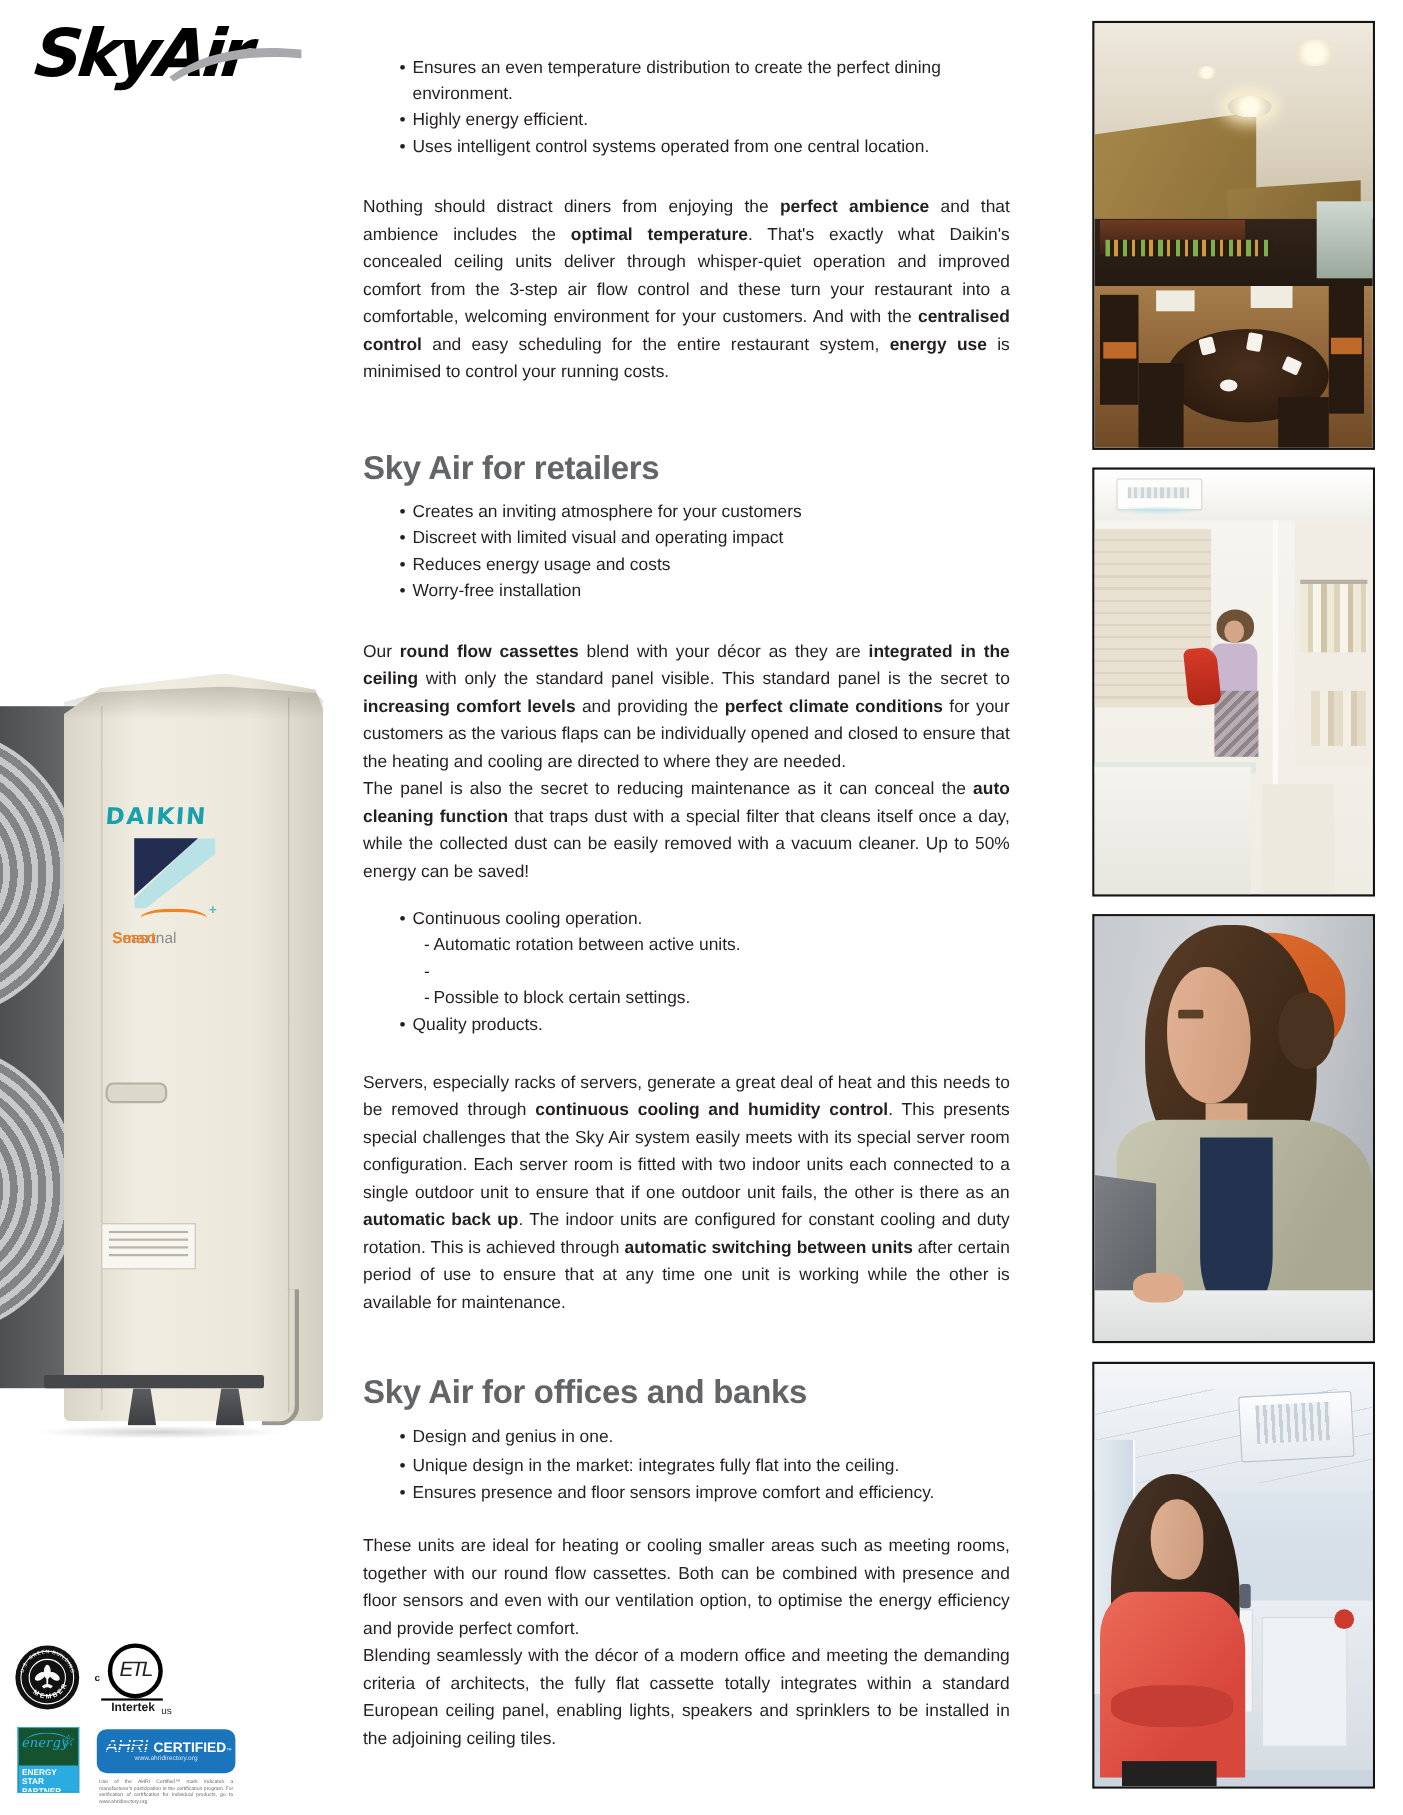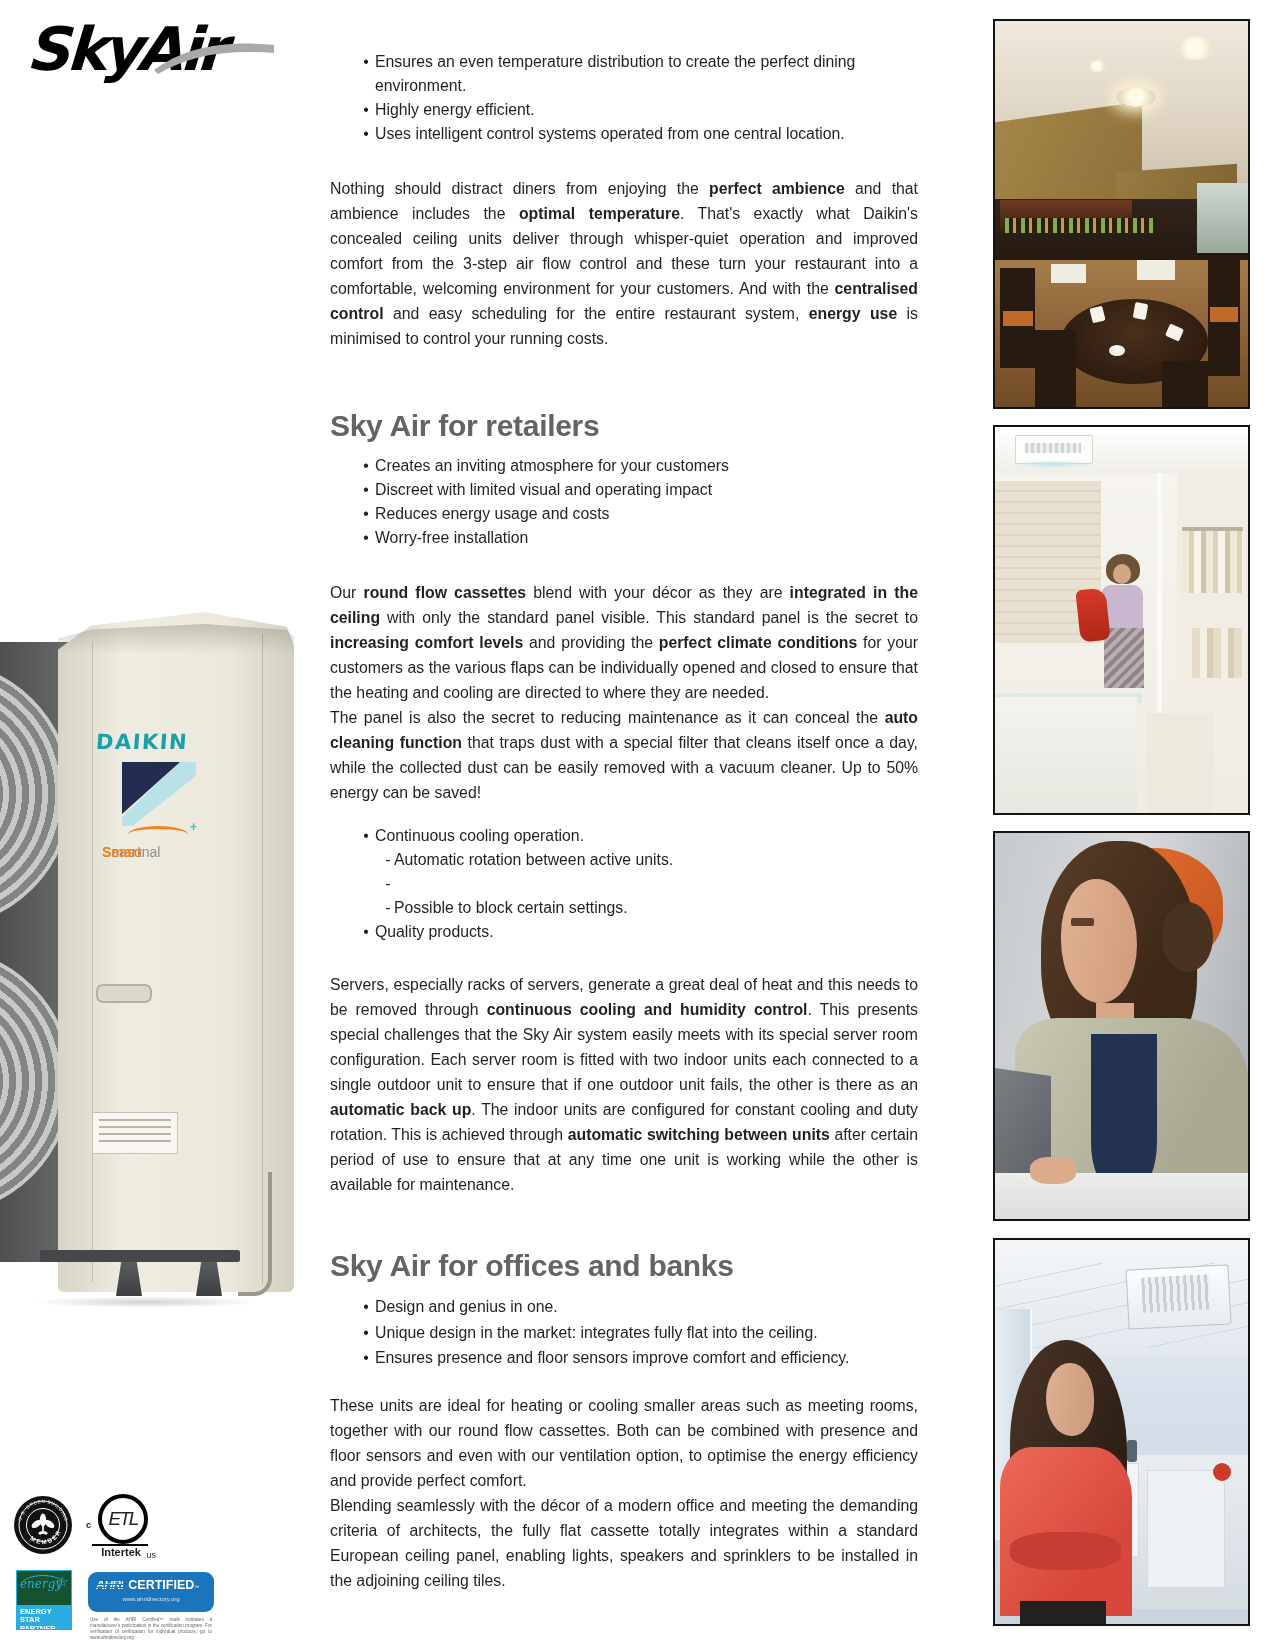--- a/index.html
+++ b/index.html
@@ -169,21 +169,21 @@
   .etl-line{position:absolute;left:6px;top:50px;width:56px;height:1.5px;background:#000;}
   .etl-name{position:absolute;left:0;top:52px;width:70px;text-align:center;font-size:11px;font-weight:bold;color:#1a1a1a;}
   #energystar{left:16px;top:1570px;width:54px;height:58px;border:1px solid #2aabe2;background:#14532d;overflow:hidden;}
   .es-script{position:absolute;left:3px;top:6px;font-family:"DejaVu Serif",serif;font-style:italic;font-size:12px;color:#2aabe2;}
   .es-star{position:absolute;right:2px;top:2px;font-size:15px;color:#2aabe2;}
   .es-arc{position:absolute;left:4px;top:4px;width:44px;height:20px;border-top:1.5px solid #2aabe2;border-radius:50%;}
   .es-band{position:absolute;left:0;bottom:0;width:100%;height:42%;background:#2aabe2;color:#fff;
       font-size:7.5px;font-weight:bold;line-height:8.5px;padding:3px 0 0 3px;box-sizing:border-box;}
   #ahri{left:88px;top:1572px;width:126px;height:40px;background:#1b75bc;border-radius:9px;color:#fff;overflow:hidden;}
   .ahri-row{position:absolute;left:8px;top:6px;display:flex;align-items:baseline;}
-  .ahri-mark{font-weight:700;font-style:italic;font-size:12px;letter-spacing:-0.5px;
+  .ahri-mark{font-weight:400;font-style:italic;font-size:17px;letter-spacing:-0.5px;
       background:repeating-linear-gradient(180deg,#fff 0 2.5px,#1b75bc 2.5px 3.5px);-webkit-background-clip:text;background-clip:text;color:transparent;}
   .ahri-cert{font-weight:bold;font-size:12.5px;margin-left:5px;color:#fff;}
   .ahri-tm{font-size:5px;color:#fff;}
   .ahri-url{position:absolute;left:0;top:24px;width:100%;text-align:center;font-size:6px;color:#cfe3f4;}
   .ahri-fine{position:absolute;left:90px;top:1617px;width:122px;font-size:4.6px;line-height:6px;color:#6a6a6a;text-align:justify;}
 </style>
 </head>
 <body>
 
 <div id="page">

